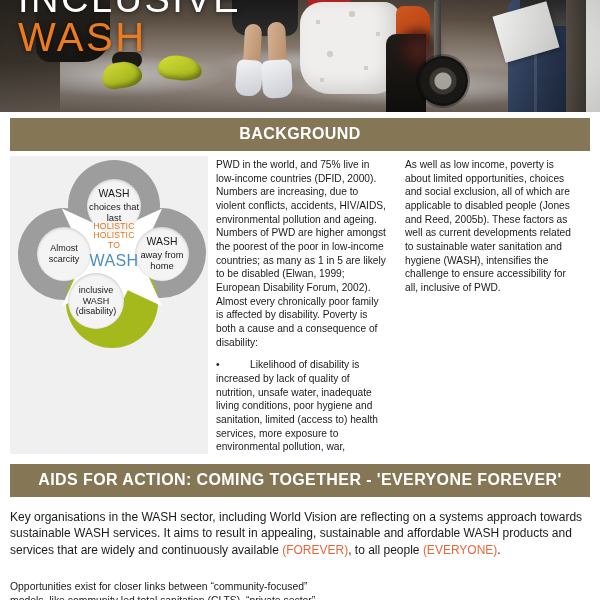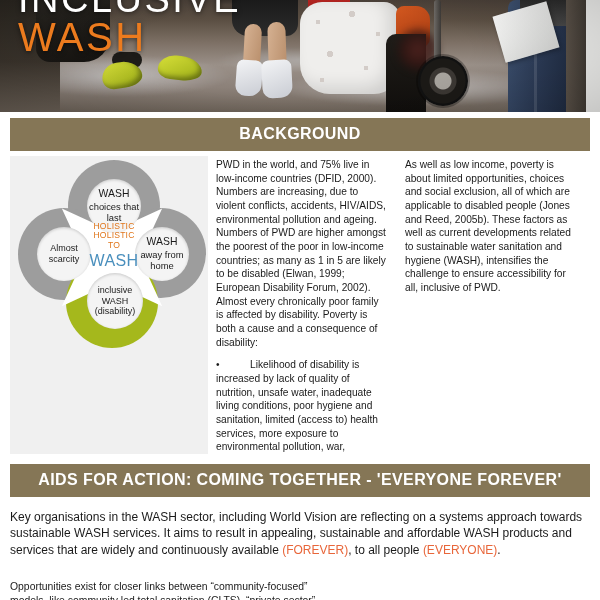--- a/index.html
+++ b/index.html
@@ -214,21 +214,21 @@
     align-items: center;
     justify-content: center;
     text-align: center;
     font-size: 9px;
     line-height: 1.2;
     color: #1a1a1a;
   }
   .ring-inner.top    { left: 71px; top: 19px;  width: 54px; height: 54px; }
   .ring-inner.left   { left: 21px; top: 67px;  width: 54px; height: 54px; }
   .ring-inner.right  { left: 119px;top: 67px;  width: 54px; height: 54px; }
-  .ring-inner.bottom { left: 71px; top: 113px; width: 56px; height: 56px; }
+  .ring-inner.bottom { left: 52px; top: 113px; width: 56px; height: 56px; }
   .petal {
     position: absolute;
     left: 30px; top: 30px;
     width: 132px; height: 132px;
     background: #ffffff;
     clip-path: polygon(
       50% 0%, 62% 26%, 88% 14%, 76% 40%,
       100% 50%, 76% 62%, 88% 88%, 62% 76%,
       50% 100%, 38% 76%, 12% 88%, 24% 62%,
       0% 50%, 24% 40%, 12% 14%, 38% 26%

